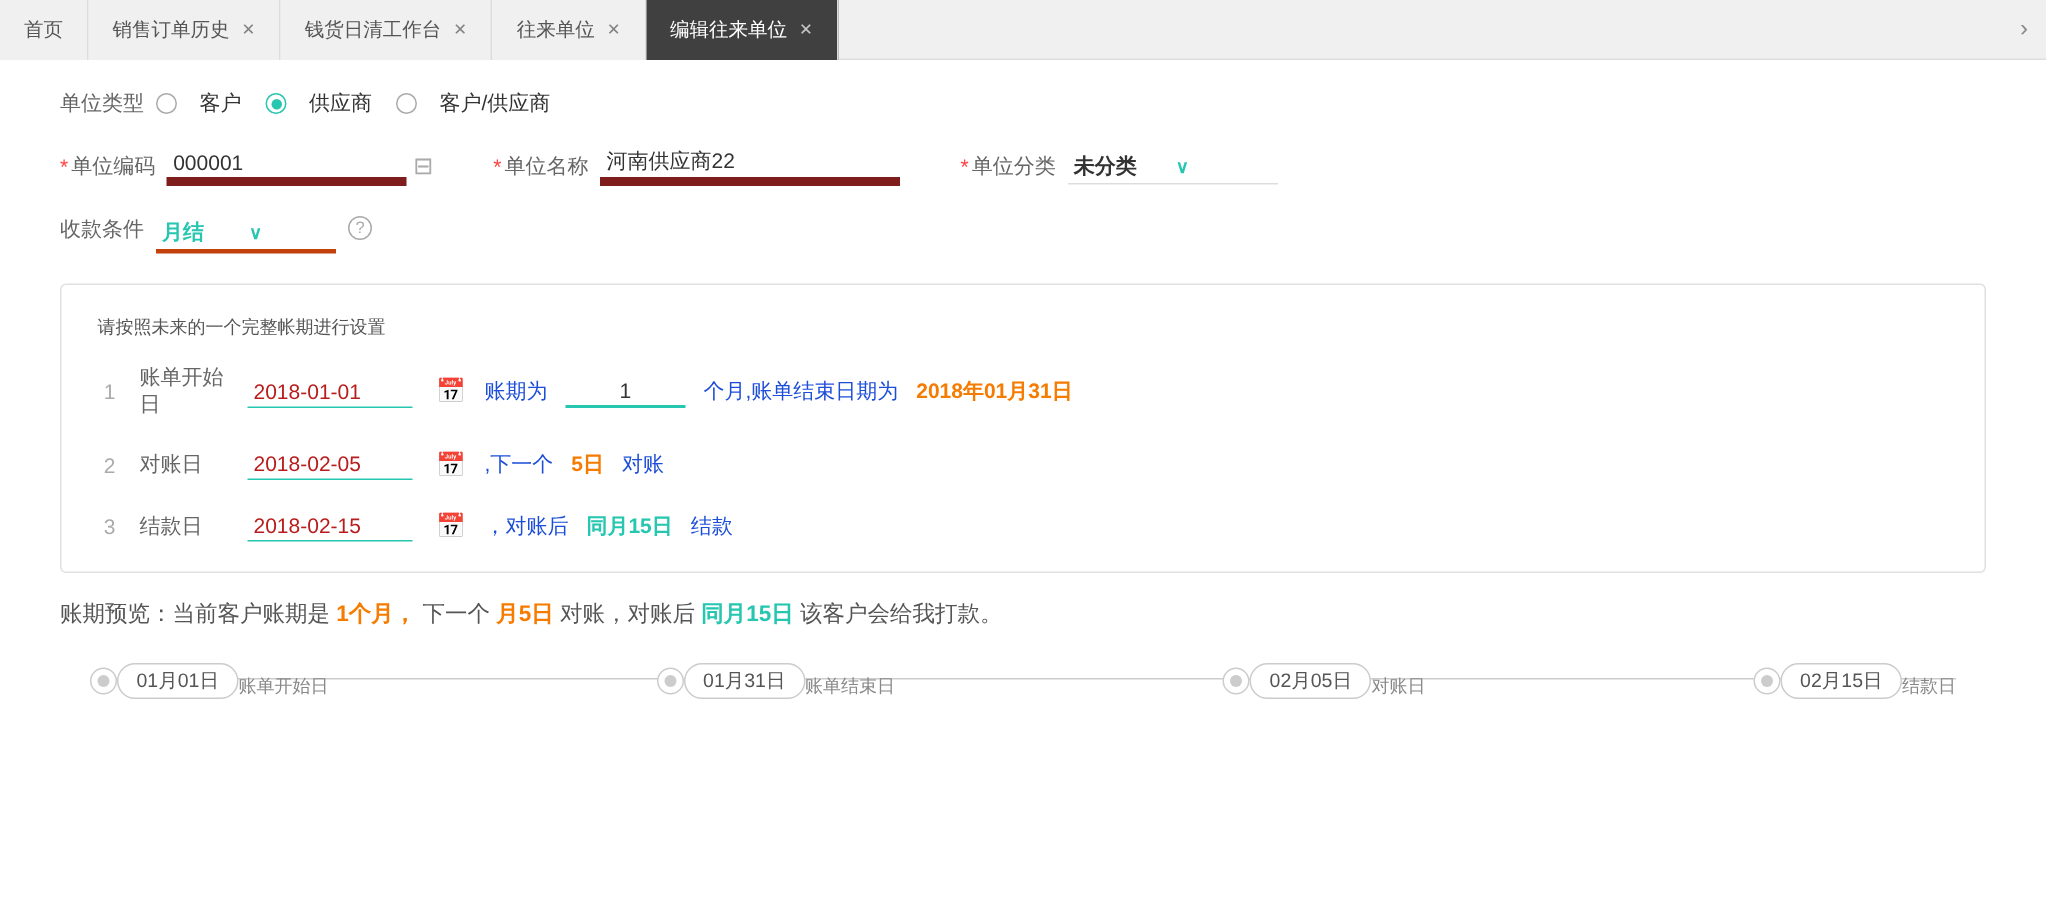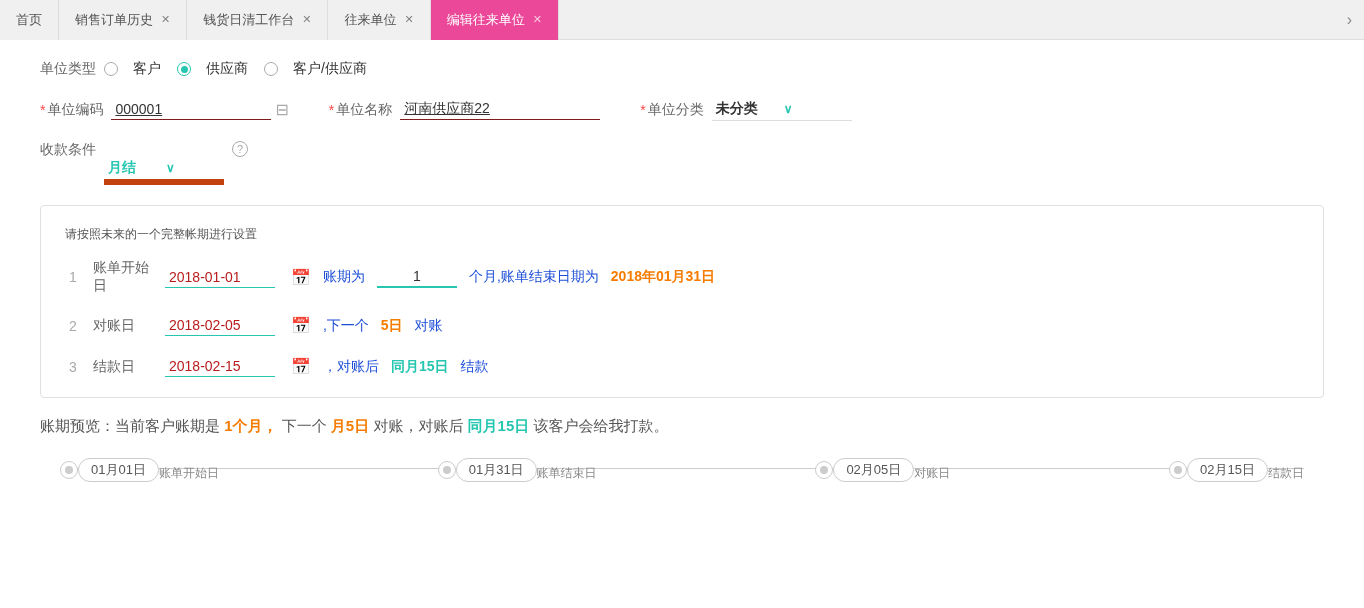--- a/index.html
+++ b/index.html
@@ -21,21 +21,21 @@
       height: 40px;
       cursor: pointer;
       font-size: 13px;
       color: #555;
       border-right: 1px solid #ddd;
       position: relative;
       white-space: nowrap;
       background: #f0f0f0;
     }
     .tab.active {
-      background: #ec4899;
+      background: #404040;
       color: #fff;
     }
     .tab .close-icon {
       margin-left: 8px;
       font-size: 11px;
       opacity: 0.7;
     }
     .tab-more {
       margin-left: auto;
       padding: 0 12px;
@@ -100,27 +100,26 @@
       background: #26c6b0;
     }
 
     .field-group {
       display: flex;
       align-items: center;
       margin-right: 40px;
     }
     .field-input {
       border: none;
-      border-bottom: 1px solid #7f1d1d;
+      border-bottom: 6px solid #7f1d1d;
       padding: 2px 4px;
       font-size: 14px;
       outline: none;
       width: 160px;
       color: #333;
-      text-decoration: underline;
     }
     .calendar-icon {
       color: #aaa;
       margin-left: 4px;
       cursor: pointer;
       font-size: 16px;
     }
 
     .select-field {
       display: flex;
@@ -343,21 +342,21 @@
       <span class="form-label">单位分类</span>
       <div class="select-field" style="min-width:140px;">
         <span style="color:#333;">未分类</span>
         <span class="chevron-icon">∨</span>
       </div>
     </div>
   </div>
 
   <div class="form-row">
     <span class="form-label">收款条件</span>
-    <div class="select-field" style="min-width:120px; border-bottom:6px solid #c2410c;margin-top:16px;">
+    <div class="select-field" style="min-width:120px; border-bottom:3px solid #c2410c;">
       <span>月结</span>
       <span class="chevron-icon">∨</span>
     </div>
     <div class="help-icon">?</div>
   </div>
 
   <div class="period-box">
     <div class="period-box-title">请按照未来的一个完整帐期进行设置</div>
 
     <div class="period-row">

